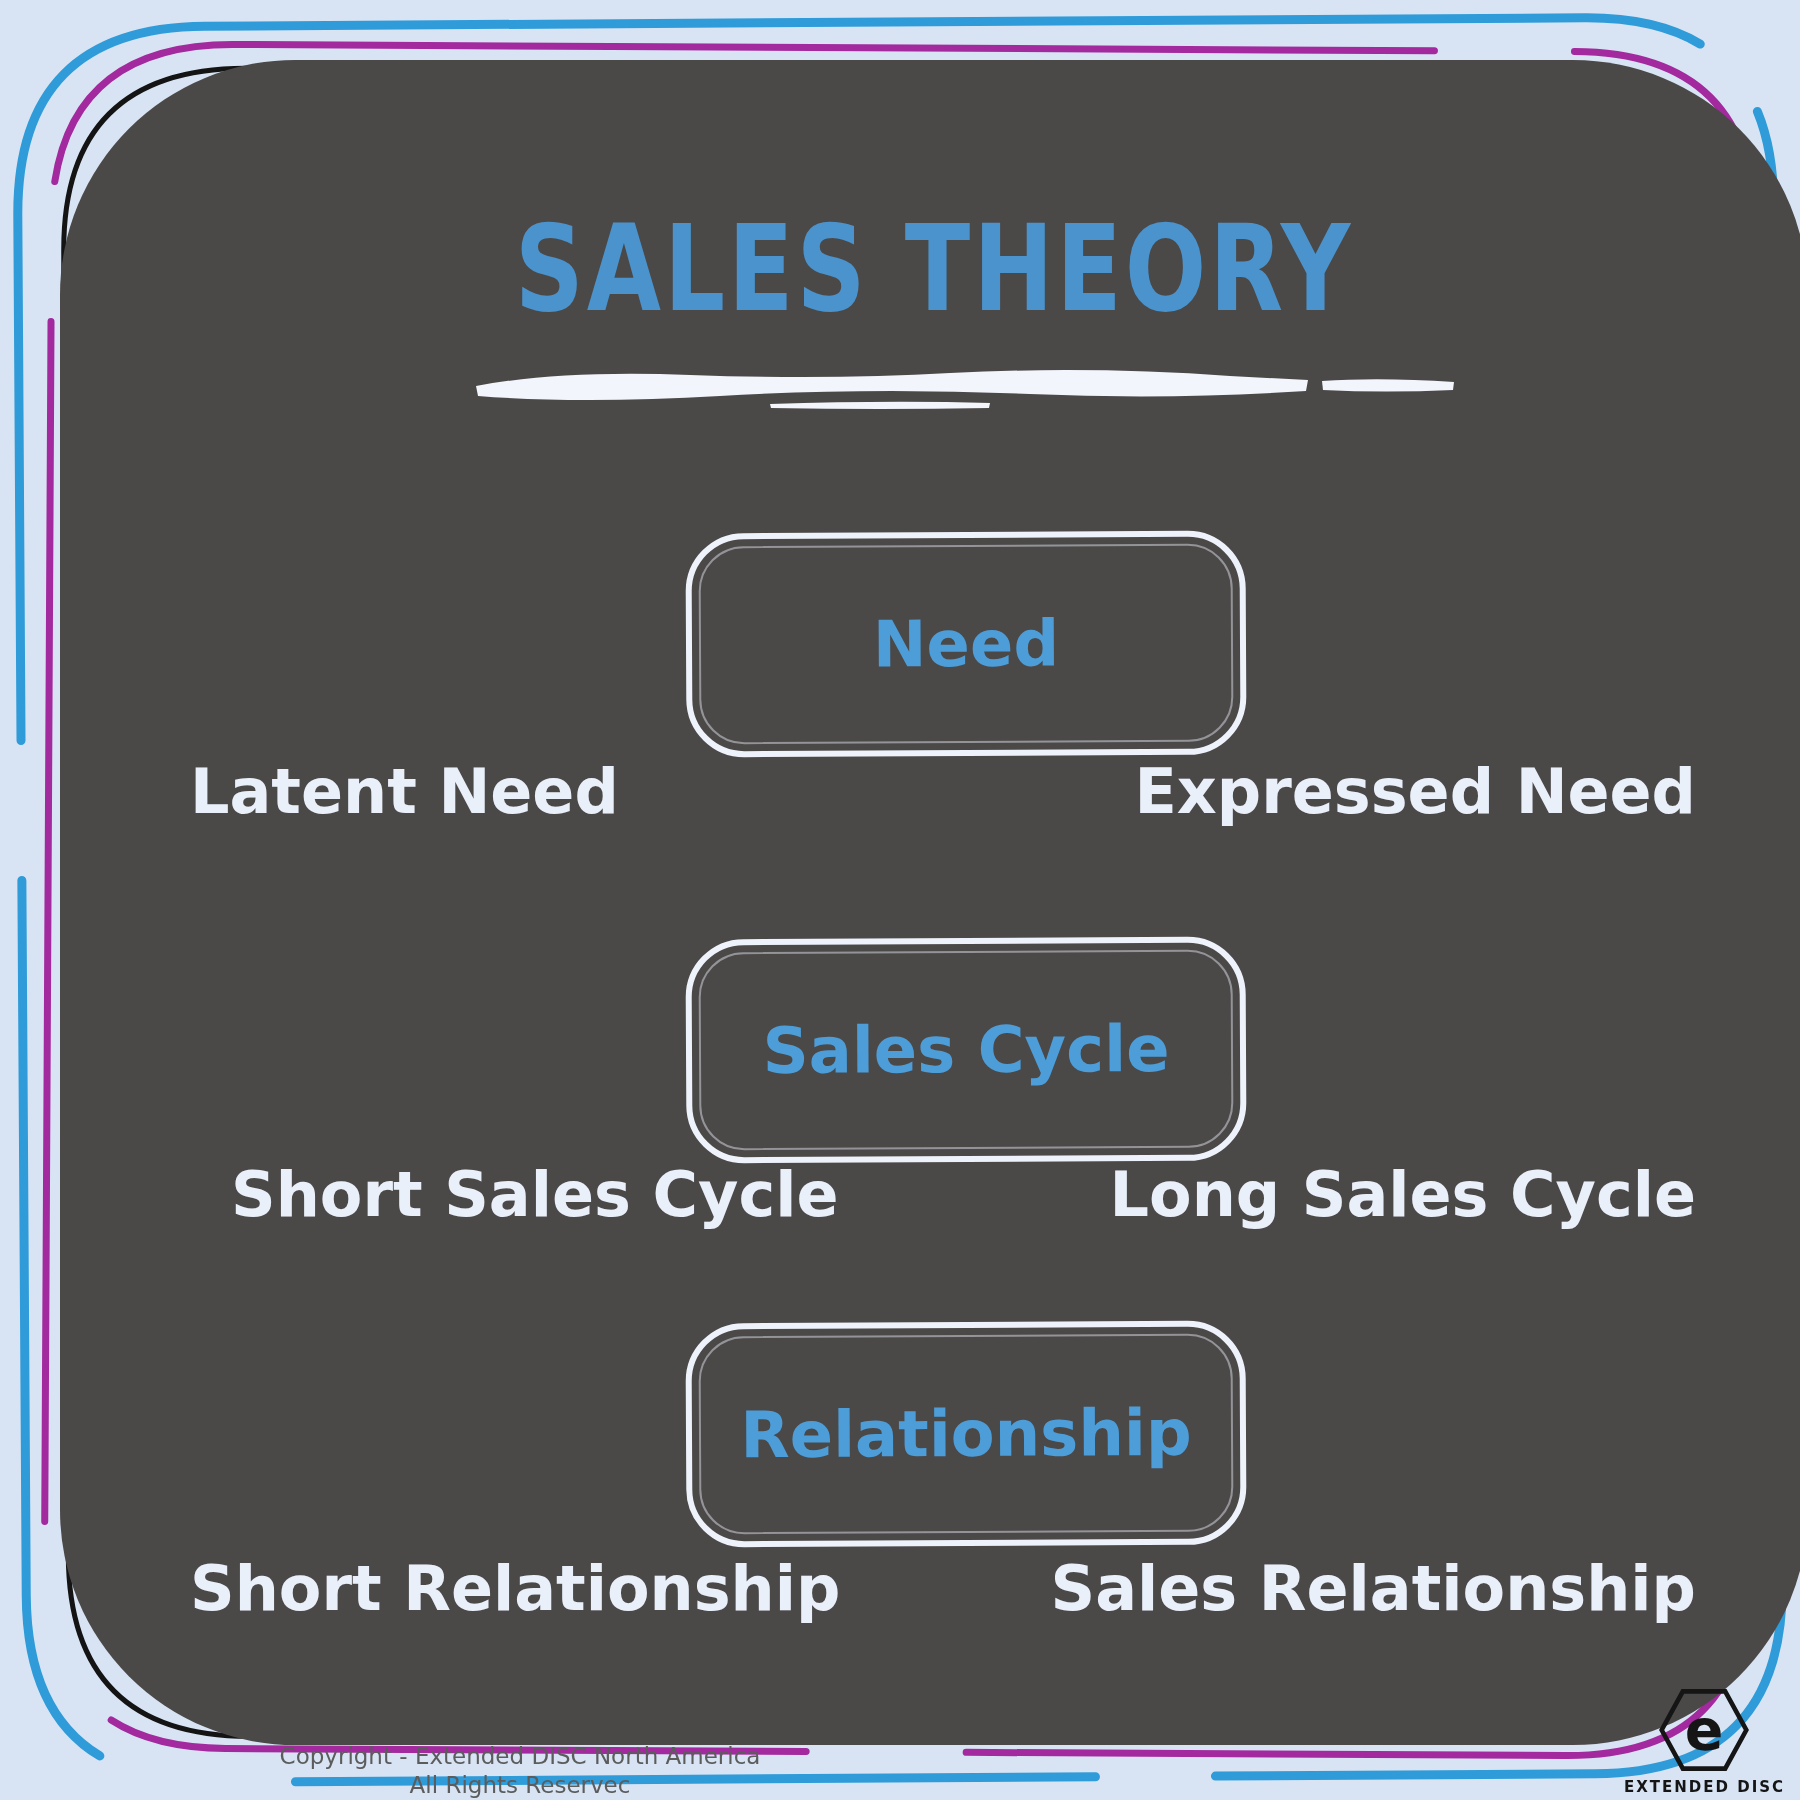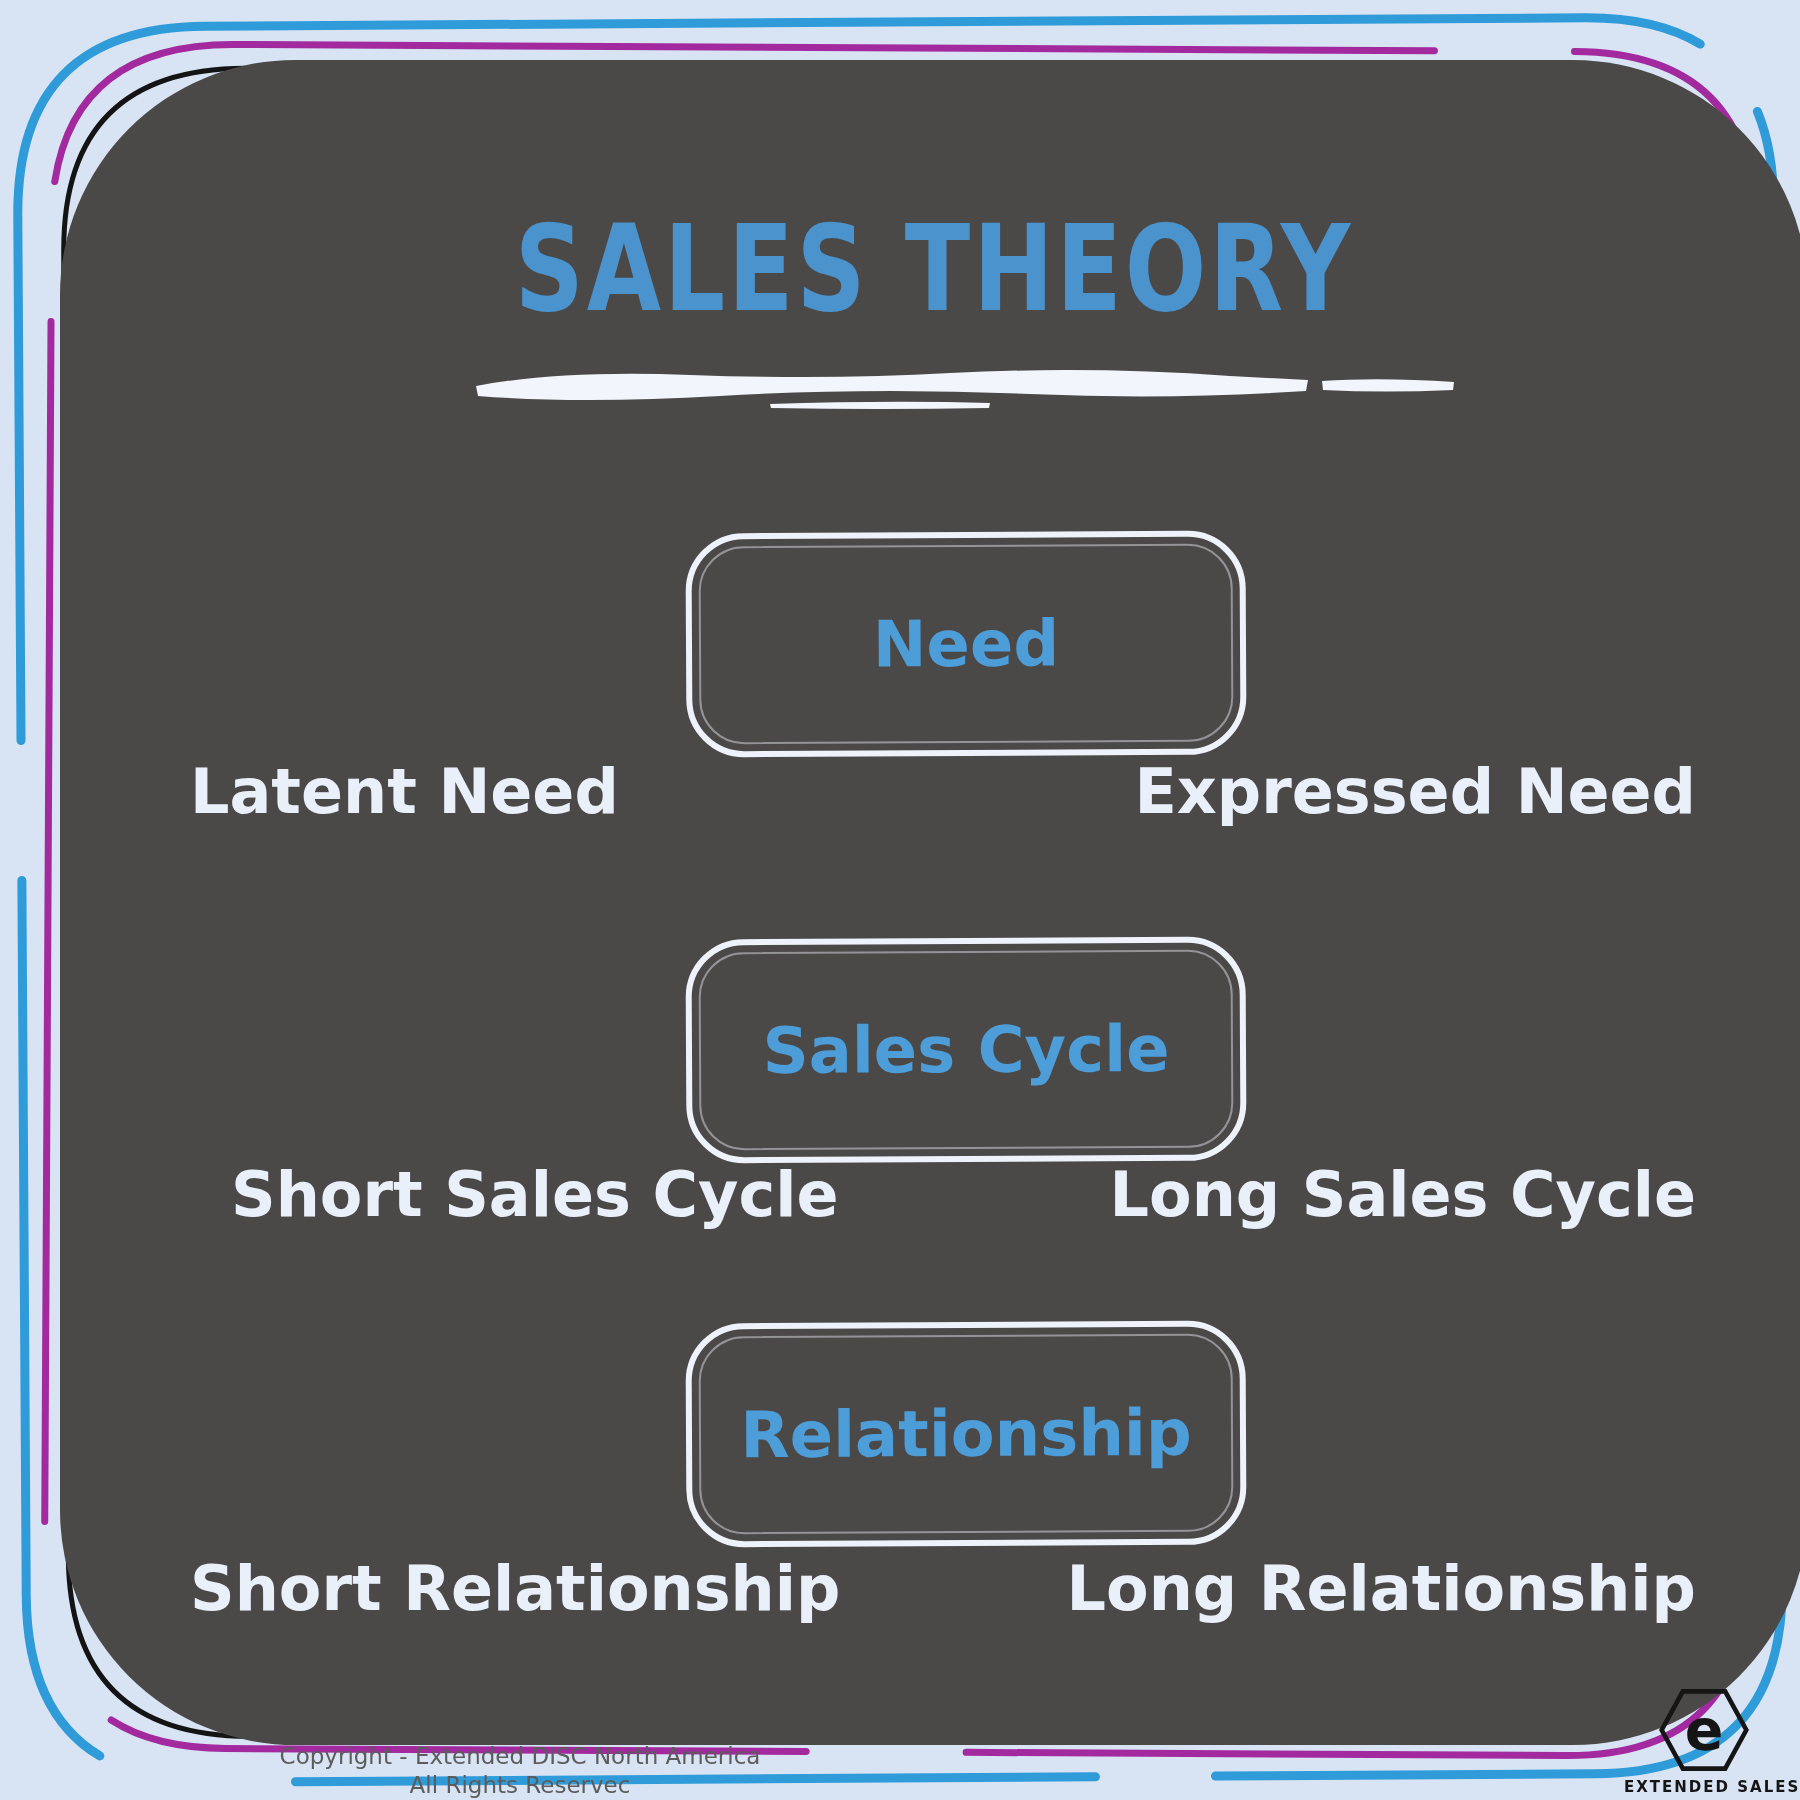--- a/index.html
+++ b/index.html
@@ -94,30 +94,30 @@
     <div class="sketch-box box-cycle">
       <span class="box-label">Sales Cycle</span>
     </div>
     <div class="side-label row2 left-label">Short Sales Cycle</div>
     <div class="side-label row2 right-label">Long Sales Cycle</div>
 
     <div class="sketch-box box-rel">
       <span class="box-label">Relationship</span>
     </div>
     <div class="side-label row3 left-label">Short Relationship</div>
-    <div class="side-label row3 right-label">Long Relationship</div>
+    <div class="side-label row3 right-label">Sales Relationship</div>
 
   </div>
 
   <div class="footer">
     <div>Copyright - Extended DISC North America</div>
     <div>All Rights Reservec</div>
   </div>
 
   <div class="logo">
     <svg class="logo-mark" width="92" height="92" viewBox="0 0 100 100">
       <polygon points="27,8 73,8 96,50 73,92 27,92 4,50" fill="none" stroke="#151515" stroke-width="5"></polygon>
       <text x="50" y="72" text-anchor="middle" font-family="DejaVu Sans, sans-serif" font-size="62" font-weight="700" fill="#151515">e</text>
     </svg>
-    <div class="logo-label">EXTENDED SALES</div>
+    <div class="logo-label">EXTENDED DISC</div>
   </div>
 
 </div>
 
 </body></html>

